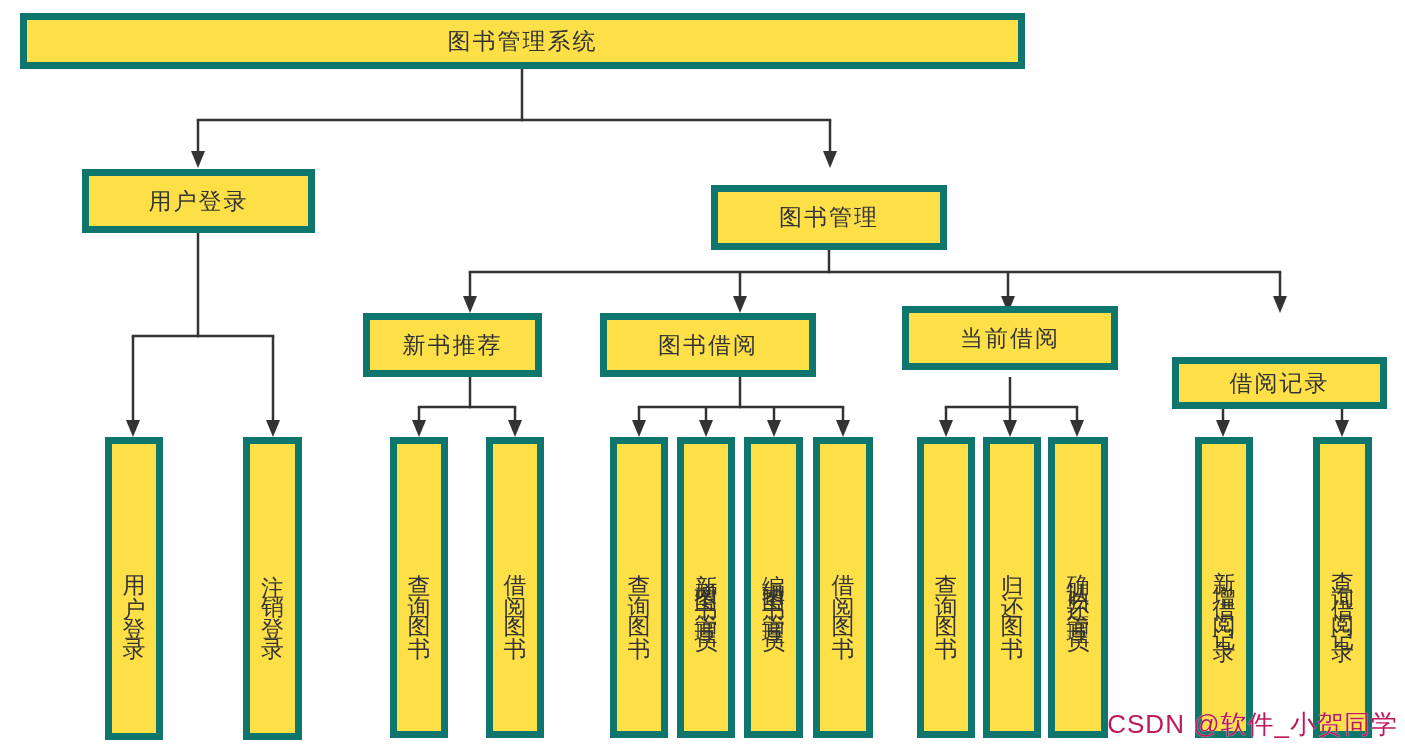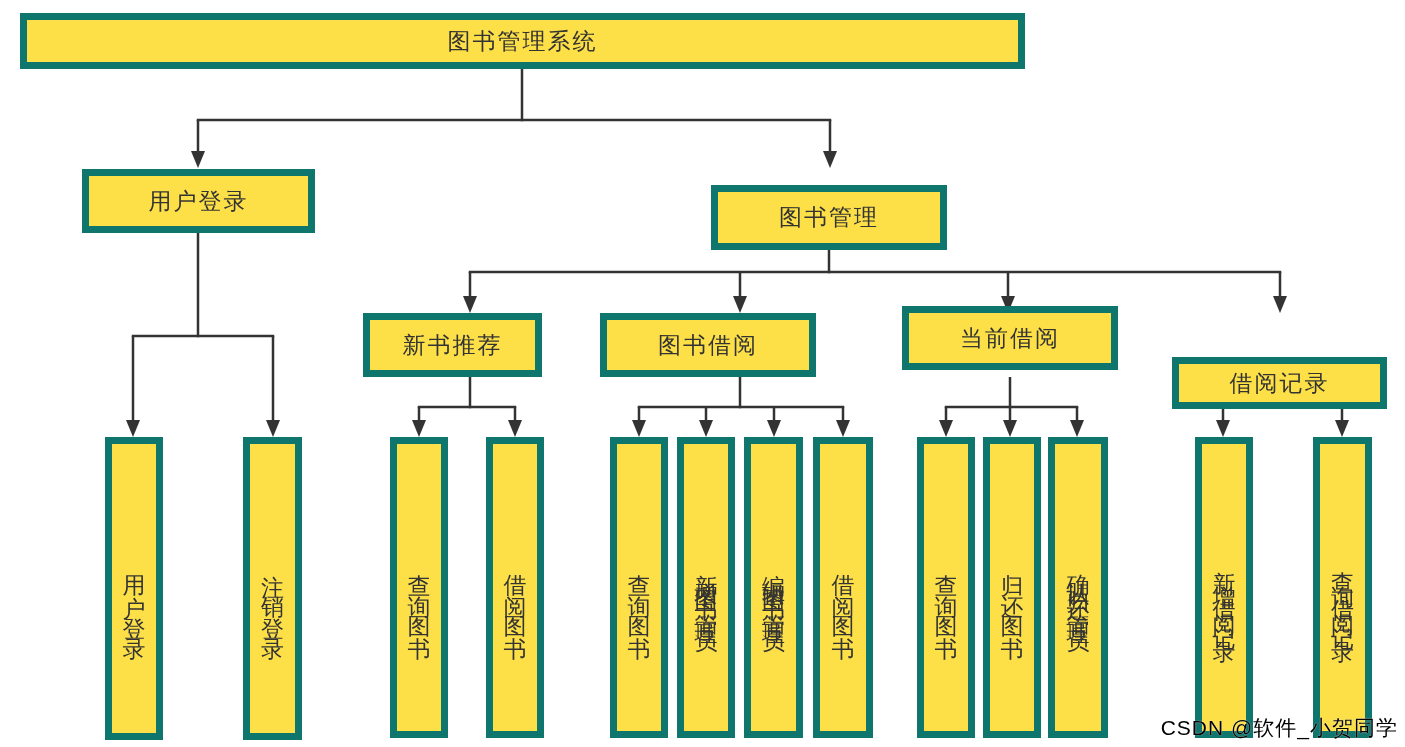--- a/index.html
+++ b/index.html
@@ -44,22 +44,22 @@
     text-orientation: mixed;
     white-space: nowrap;
   }
   .p4 span { letter-spacing: 21px; margin-bottom: -21px; }
   .p6 span { letter-spacing: 14px; margin-bottom: -14px; }
   .p9 span { letter-spacing: 8px;  margin-bottom: -8px;  }
   .watermark {
     position: absolute;
     right: 7px;
     bottom: 5px;
-    font-size: 21px;
-    color: #000000;
+    font-size: 26px;
+    color: #be185d;
     letter-spacing: 1px;
     z-index: 3;
     white-space: nowrap;
     text-shadow: 0 0 1px #ffffff;
   }
 </style>
 </head>
 <body>
 
 <div class="stage">

